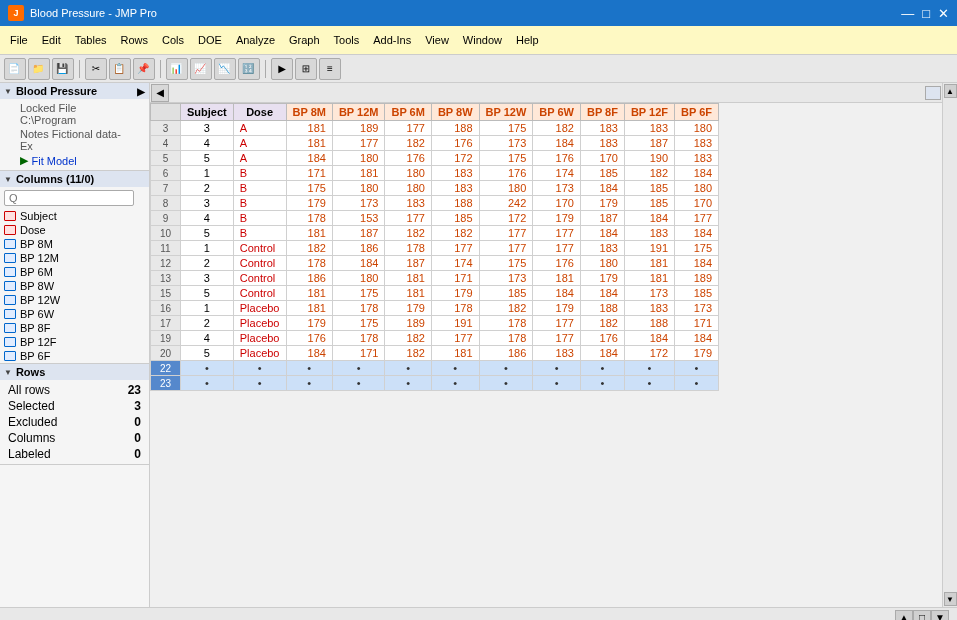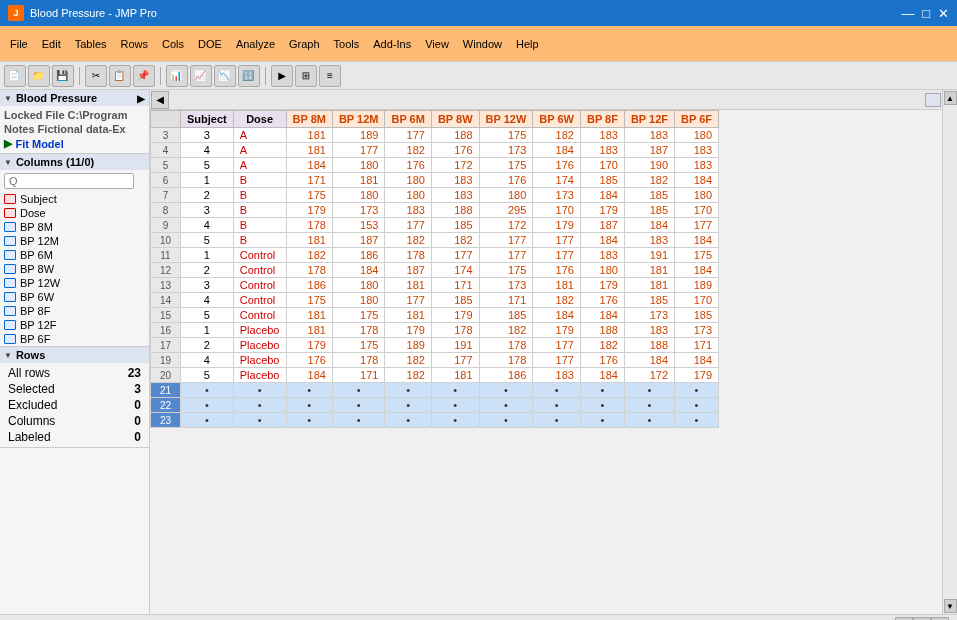--- a/index.html
+++ b/index.html
@@ -14,25 +14,25 @@
       padding: 4px 8px;
       height: 26px;
       justify-content: space-between;
     }
     .title-bar-left { display: flex; align-items: center; gap: 6px; }
     .title-bar-right { display: flex; gap: 8px; font-size: 13px; }
     .title-bar-icon { width: 16px; height: 16px; background: #ff6b00; border-radius: 2px; display: inline-flex; align-items: center; justify-content: center; color: white; font-size: 9px; font-weight: bold; }
 
     
     .menu-bar {
-      background: #fdba74;
+      background: #fef9c3;
       display: flex;
       align-items: center;
       padding: 2px 4px;
-      height: 36px;
+      height: 29px;
       border-bottom: 1px solid #ccc;
       gap: 2px;
     }
     .menu-item {
       padding: 2px 6px;
       cursor: pointer;
       border-radius: 2px;
     }
 
     
@@ -83,21 +83,21 @@
       display: flex;
       align-items: center;
       padding: 2px 4px;
       font-weight: bold;
       font-size: 11px;
       cursor: pointer;
       gap: 4px;
     }
     .panel-header .triangle { font-size: 8px; color: #444; }
 
-    .panel-content { padding: 2px 4px; font-size: 11px; font-weight: bold; }
+    .panel-content { padding: 2px 20px; font-size: 11px; }
     .panel-content .info-line { padding: 1px 0; color: #555; }
     .panel-content .link-line { padding: 1px 0; color: #0033cc; cursor: pointer; display: flex; align-items: center; gap: 3px; }
 
     .col-item {
       display: flex;
       align-items: center;
       padding: 1px 4px;
       gap: 4px;
       font-size: 11px;
       cursor: pointer;
@@ -476,21 +476,21 @@
         <td class="bp-val">180</td>
       </tr>
             <tr>
         <td class="row-num">8</td>
         <td class="col-subject">3</td>
         <td class="col-dose dose-B">B</td>
         <td class="bp-val">179</td>
         <td class="bp-val">173</td>
         <td class="bp-val">183</td>
         <td class="bp-val">188</td>
-        <td class="bp-val">295</td>
+        <td class="bp-val">242</td>
         <td class="bp-val">170</td>
         <td class="bp-val">179</td>
         <td class="bp-val">185</td>
         <td class="bp-val">170</td>
       </tr>
             <tr>
         <td class="row-num">9</td>
         <td class="col-subject">4</td>
         <td class="col-dose dose-B">B</td>
         <td class="bp-val">178</td>
@@ -553,34 +553,20 @@
         <td class="bp-val">180</td>
         <td class="bp-val">181</td>
         <td class="bp-val">171</td>
         <td class="bp-val">173</td>
         <td class="bp-val">181</td>
         <td class="bp-val">179</td>
         <td class="bp-val">181</td>
         <td class="bp-val">189</td>
       </tr>
             <tr>
-        <td class="row-num">14</td>
-        <td class="col-subject">4</td>
-        <td class="col-dose dose-Control">Control</td>
-        <td class="bp-val">175</td>
-        <td class="bp-val">180</td>
-        <td class="bp-val">177</td>
-        <td class="bp-val">185</td>
-        <td class="bp-val">171</td>
-        <td class="bp-val">182</td>
-        <td class="bp-val">176</td>
-        <td class="bp-val">185</td>
-        <td class="bp-val">170</td>
-      </tr>
-            <tr>
         <td class="row-num">15</td>
         <td class="col-subject">5</td>
         <td class="col-dose dose-Control">Control</td>
         <td class="bp-val">181</td>
         <td class="bp-val">175</td>
         <td class="bp-val">181</td>
         <td class="bp-val">179</td>
         <td class="bp-val">185</td>
         <td class="bp-val">184</td>
         <td class="bp-val">184</td>
@@ -636,34 +622,20 @@
         <td class="bp-val">184</td>
         <td class="bp-val">171</td>
         <td class="bp-val">182</td>
         <td class="bp-val">181</td>
         <td class="bp-val">186</td>
         <td class="bp-val">183</td>
         <td class="bp-val">184</td>
         <td class="bp-val">172</td>
         <td class="bp-val">179</td>
       </tr>
-            <tr class="dot-row">
-              <td class="row-num">21</td>
-              <td>•</td>
-              <td>•</td>
-              <td>•</td>
-              <td>•</td>
-              <td>•</td>
-              <td>•</td>
-              <td>•</td>
-              <td>•</td>
-              <td>•</td>
-              <td>•</td>
-              <td>•</td>
-            </tr>
             <tr class="dot-row">
               <td class="row-num">22</td>
               <td>•</td>
               <td>•</td>
               <td>•</td>
               <td>•</td>
               <td>•</td>
               <td>•</td>
               <td>•</td>
               <td>•</td>

